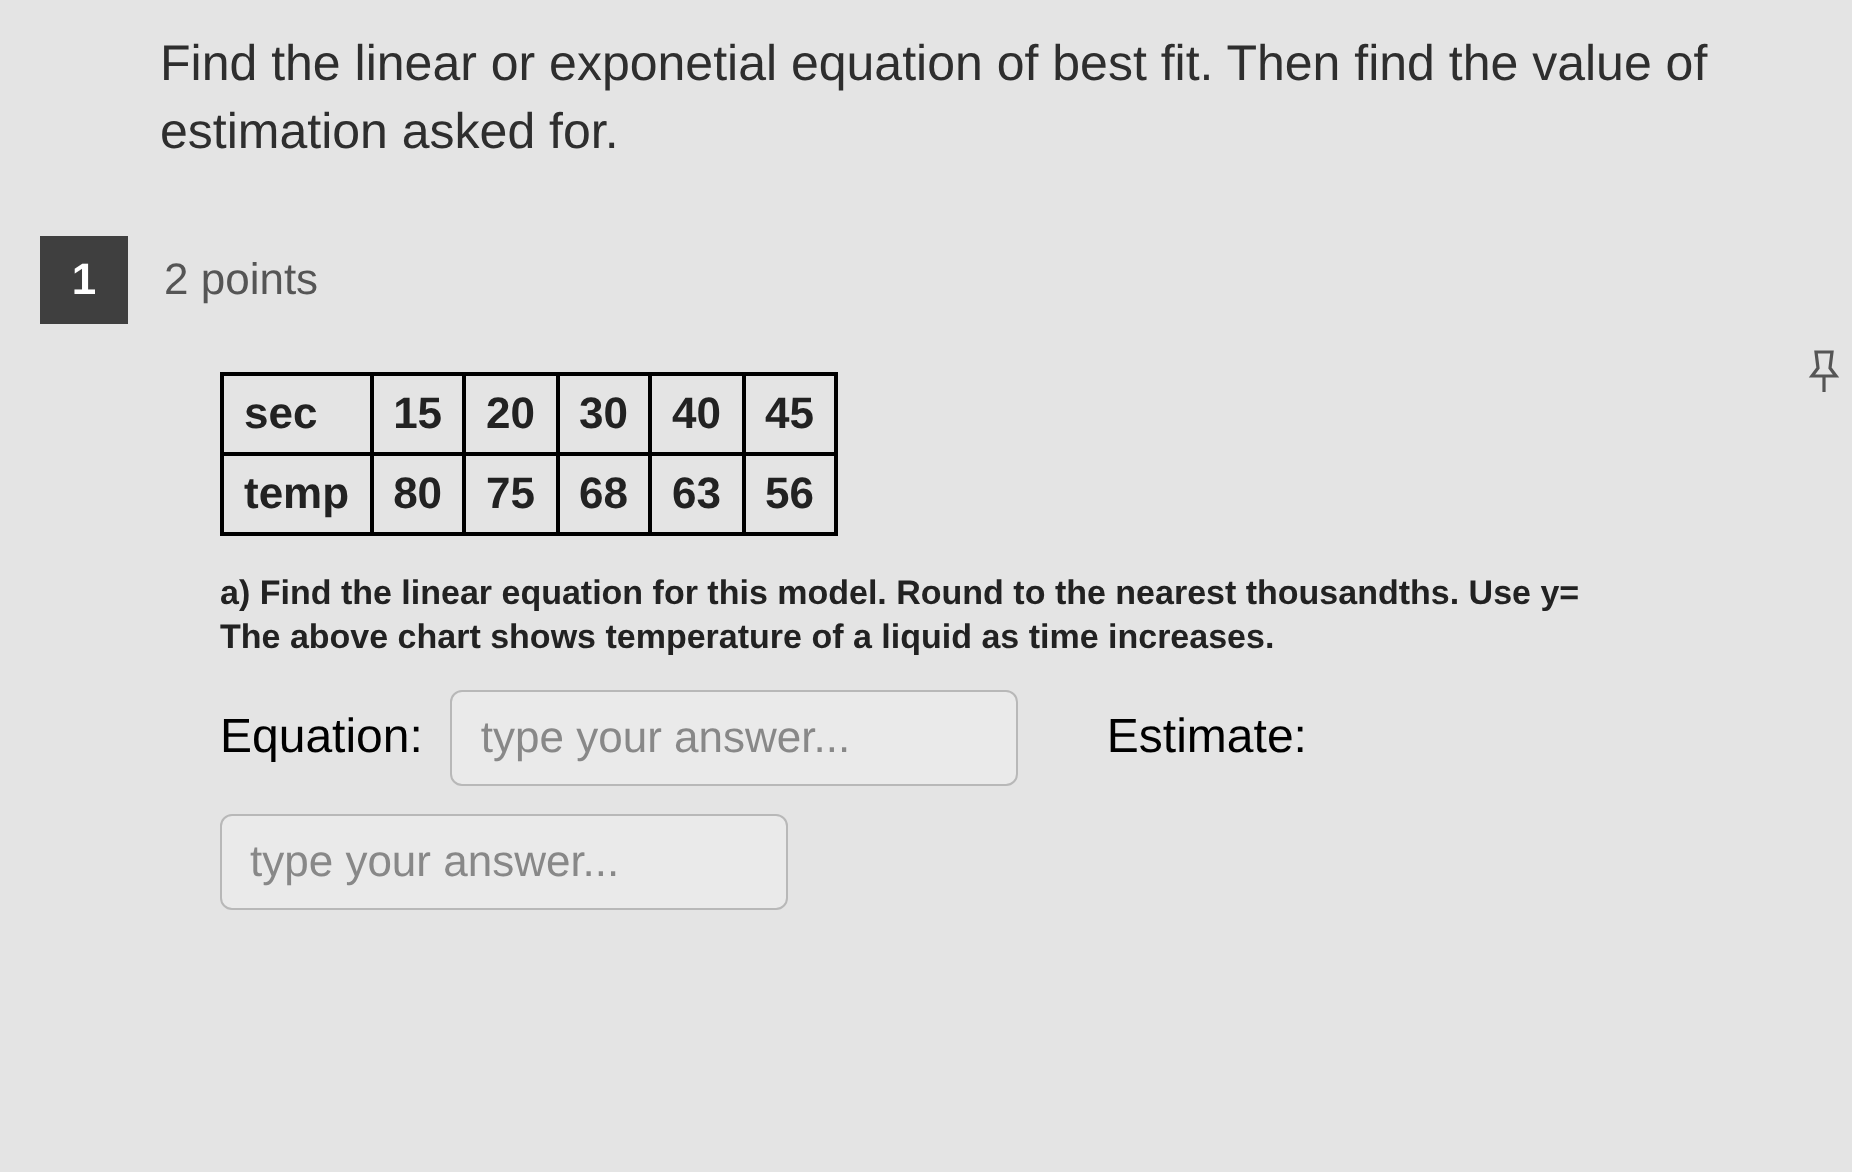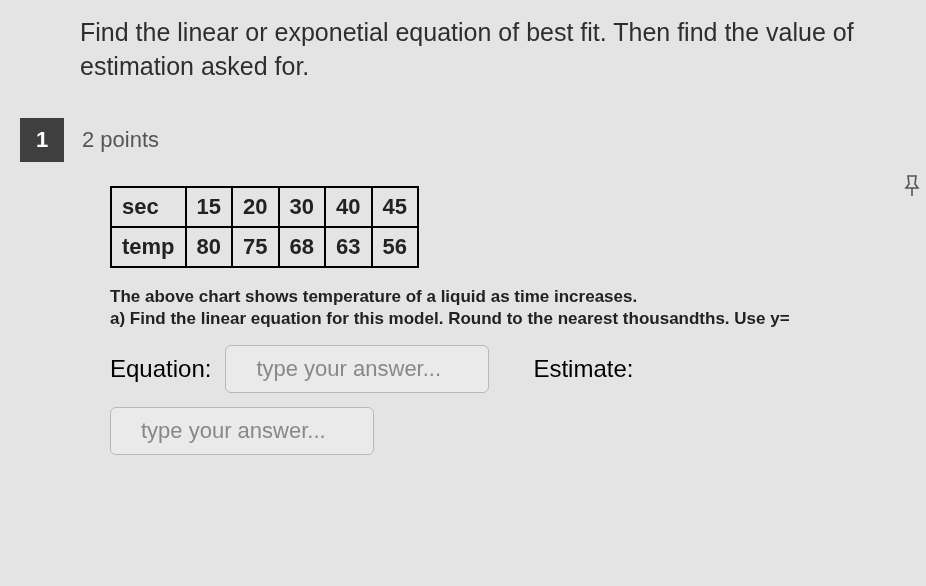--- a/index.html
+++ b/index.html
@@ -85,22 +85,22 @@
   .label {
     font-size: 24px;
     color: #000000;
   }
   .answer-input {
     border: 1.5px solid #b8b8b8;
     border-radius: 6px;
     background: #eaeaea;
     color: #777;
     font-size: 22px;
-    padding: 10px 30px;
-    width: 264px;
+    padding: 10px 14px;
+    width: 284px;
     font-family: inherit;
   }
   .answer-input::placeholder { color: #888; }
   .second-input-wrap {
     padding-left: 0;
   }
 </style>
 </head>
 <body>
 
@@ -135,22 +135,22 @@
       <td>80</td>
       <td>75</td>
       <td>68</td>
       <td>63</td>
       <td>56</td>
     </tr>
   </tbody>
     </table>
 
   <div class="desc">
+    <div>a)  Find the linear equation for this model. Round to the nearest thousandths.  Use y=</div>
     <div>The above chart shows temperature of a liquid as time increases.</div>
-    <div>a)  Find the linear equation for this model. Round to the nearest thousandths.  Use y=</div>
   </div>
 
   <div class="answer-row">
     <span class="label">Equation:</span>
     <input class="answer-input" type="text" placeholder="type your answer..." style="">
     <span class="label" style="margin-left:30px;">Estimate:</span>
   </div>
 
   <div class="answer-row second-input-wrap">
     <input class="answer-input" type="text" placeholder="type your answer..." style="">

